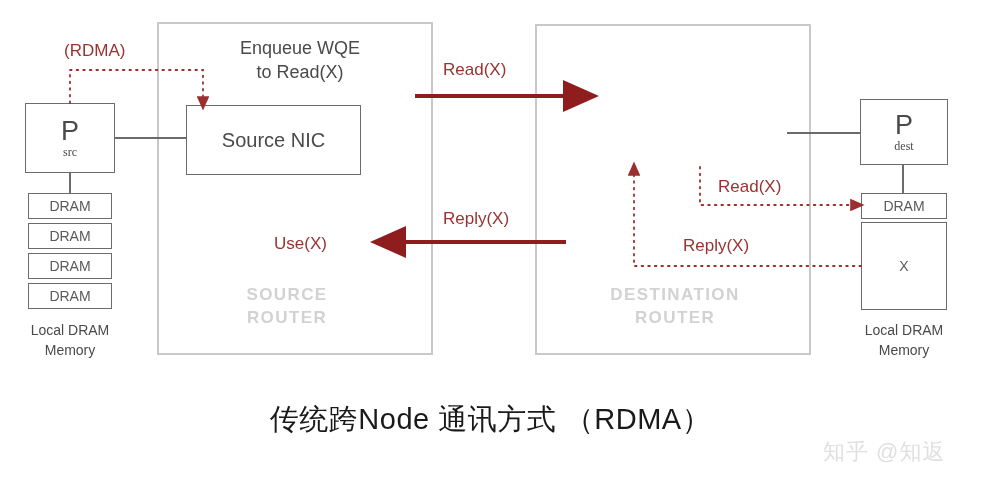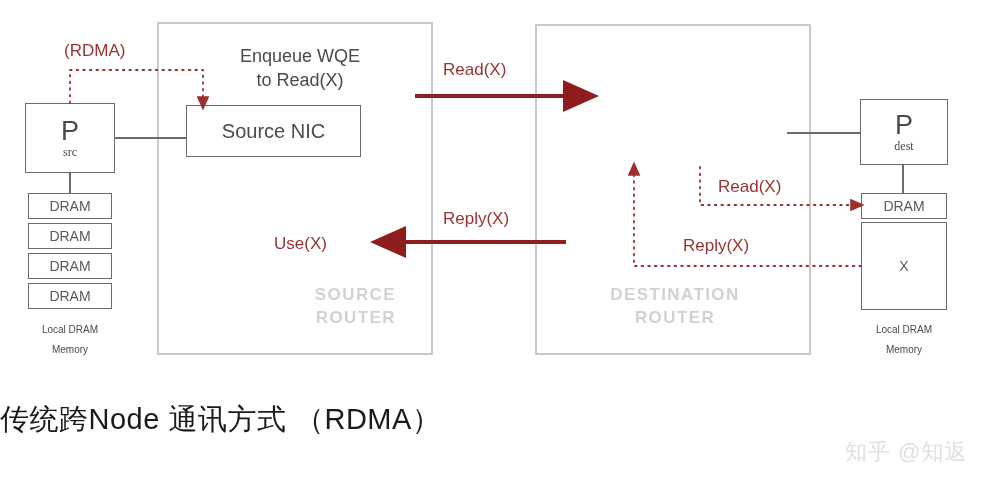--- a/index.html
+++ b/index.html
@@ -75,39 +75,40 @@
     color: #5a5a5a;
   }
   .plain-label {
     position: absolute;
     color: #4a4a4a;
     text-align: center;
     line-height: 20px;
     white-space: pre-line;
   }
   .mem-label {
-    font-size: 10px;
+    font-size: 14px;
     line-height: 20px;
   }
   .wqe-label {
     font-size: 18px;
     line-height: 24px;
   }
   .red-label {
     position: absolute;
     color: #9b3232;
     font-size: 17px;
     white-space: nowrap;
   }
   .connector {
     position: absolute;
     background: #6b6b6b;
   }
   .caption {
     position: absolute;
+    text-align: center;
     color: #1a1a1a;
     font-size: 29px;
     letter-spacing: 0.5px;
     white-space: nowrap;
   }
   .watermark {
     position: absolute;
     color: #e0e0e0;
     font-size: 22px;
     white-space: nowrap;
@@ -121,21 +122,21 @@
     height: 496px;
     pointer-events: none;
   }
 </style>
 </head>
 <body>
 
 <div id="canvas">
 
   <div class="router" style="left:157px; top:22px; width:276px; height:333px;"></div>
-  <div class="router-label" style="left:164px; top:283px; width:232px;text-align:right;">SOURCE
+  <div class="router-label" style="left:171px; top:283px; width:232px;">SOURCE
 ROUTER</div>
 
   <div class="router" style="left:535px; top:24px; width:276px; height:331px;"></div>
   <div class="router-label" style="left:535px; top:283px; width:280px;">DESTINATION
 ROUTER</div>
 
   <div class="box" style="left:25px; top:103px; width:90px; height:70px;">
     <div class="proc-inner">
       <span class="proc-p">P</span>
       <span class="proc-sub">src</span>
@@ -154,25 +155,25 @@
   </div>
   <div class="box dram-box" style="left:28px; top:253px; width:84px; height:26px;">
     <span>DRAM</span>
   </div>
   <div class="box dram-box" style="left:28px; top:283px; width:84px; height:26px;">
     <span>DRAM</span>
   </div>
   <div class="plain-label mem-label" style="left:0px; top:320px; width:140px;">Local DRAM
 Memory</div>
 
-  <div class="box nic-box" style="left:186px; top:105px; width:175px; height:52px;">
+  <div class="box nic-box" style="left:186px; top:105px; width:175px; height:70px;">
     <span>Source NIC</span>
   </div>
 
-  <div class="plain-label wqe-label" style="left:195px; top:44px; width:210px;">Enqueue WQE
+  <div class="plain-label wqe-label" style="left:195px; top:36px; width:210px;">Enqueue WQE
 to Read(X)</div>
 
   <div class="red-label" style="left:64px; top:41px;">(RDMA)</div>
 
   <div class="red-label" style="left:274px; top:234px;">Use(X)</div>
 
   <div class="red-label" style="left:443px; top:60px;">Read(X)</div>
   <div class="red-label" style="left:443px; top:209px;">Reply(X)</div>
 
 
@@ -228,15 +229,15 @@
       <path d="M700,167 L700,205 L852,205" fill="none" stroke="#9b2f2f" stroke-width="1.8" stroke-dasharray="1.6 5" stroke-linecap="round" marker-end="url(#dotArrow)"></path>
     </g>
 
     <g>
       <path d="M861,266 L634,266 L634,174" fill="none" stroke="#9b2f2f" stroke-width="1.8" stroke-dasharray="1.6 5" stroke-linecap="round" marker-end="url(#dotArrow)"></path>
     </g>
   </svg>
 
   <div class="caption" style="left:0px; top:400px; width:981px;">传统跨Node 通讯方式 （RDMA）</div>
 
-  <div class="watermark" style="left:845px; top:437px;">知乎 @知返</div>
+  <div class="watermark" style="left:823px; top:437px;">知乎 @知返</div>
 
 </div>
 
 </body></html>

